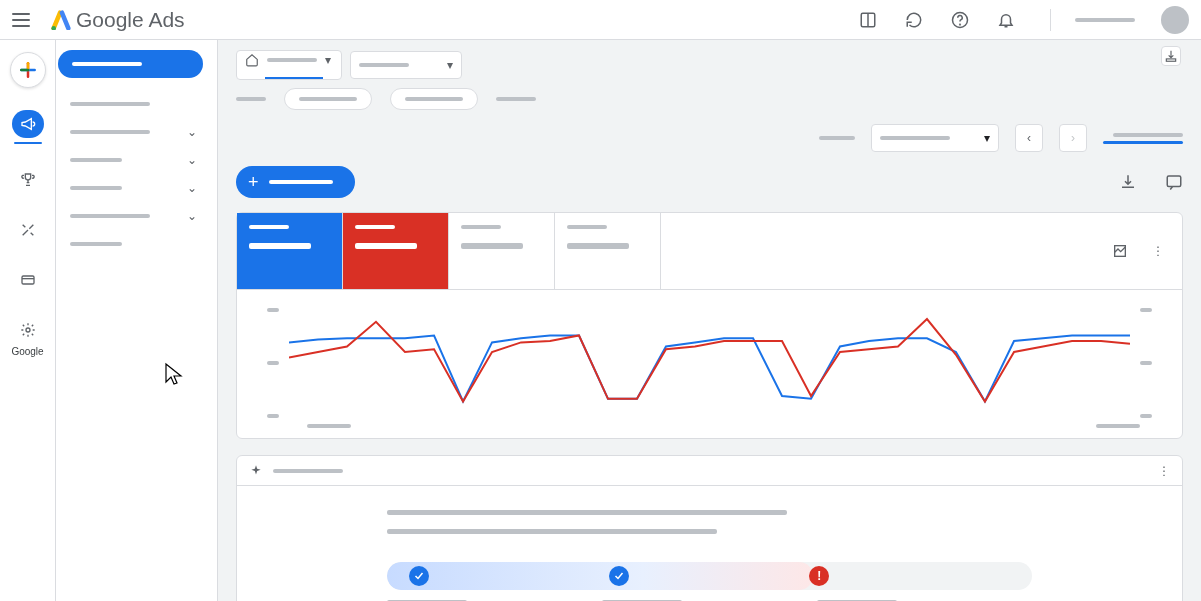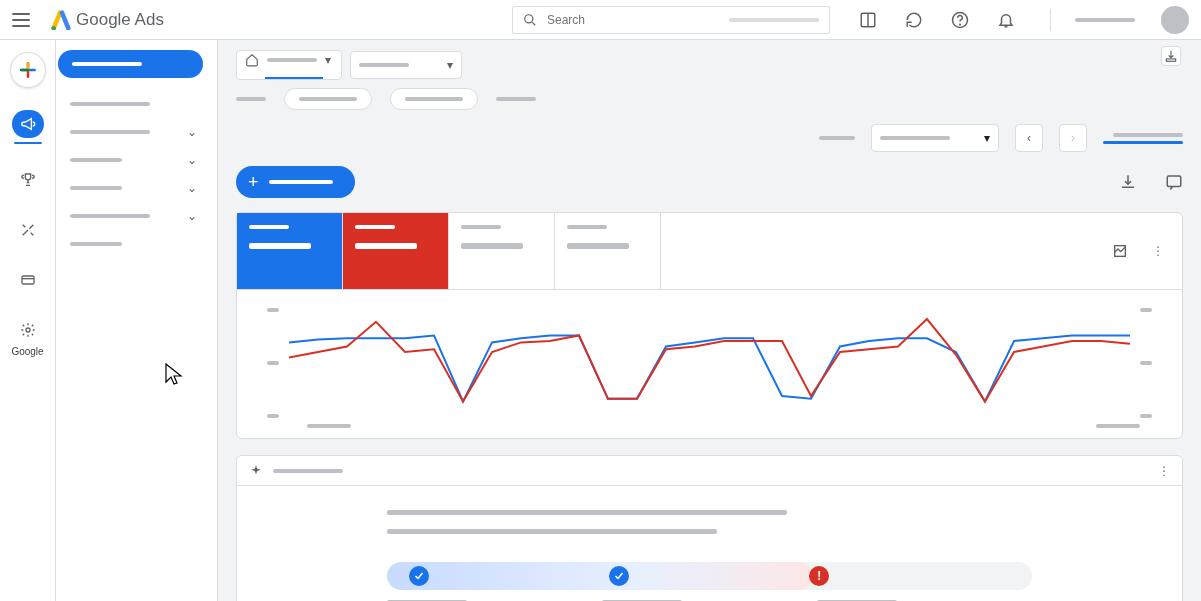--- a/index.html
+++ b/index.html
@@ -19,21 +19,21 @@
 
   
   .hdr { height:40px; display:flex; align-items:center; border-bottom:1px solid var(--border); padding:0 12px; gap:8px; }
   .hamburger { width:18px; height:14px; position:relative; cursor:pointer; }
   .hamburger span { position:absolute; left:0; right:0; height:2px; background:#5f6368; border-radius:1px; }
   .hamburger span:nth-child(1){top:0}
   .hamburger span:nth-child(2){top:6px}
   .hamburger span:nth-child(3){top:12px}
   .logo { display:flex; align-items:center; gap:4px; margin-left:12px; }
   .logo-mark svg { display:block; }
-  .logo-text { font-size:17px; font-weight:400; color:#5f6368;text-align:right; }
+  .logo-text { font-size:21px; font-weight:400; color:#5f6368;text-align:right; }
   .hdr-spacer { flex:1; }
   .hdr-search { width:318px; height:28px; border:1px solid var(--border); border-radius:2px; display:flex; align-items:center; padding:0 10px; gap:8px; margin-right:20px; }
   .hdr-search input { border:none; outline:none; flex:1; font-size:12px; background:transparent; }
   .hdr-icons { display:flex; align-items:center; gap:26px; margin-right:10px; }
   .hdr-icon { width:20px; height:20px; display:flex; align-items:center; justify-content:center; color:#5f6368; cursor:pointer; }
   .hdr-sep { width:1px; height:22px; background:var(--border); margin:0 16px; }
   .hdr-acct { height:4px; width:60px; background:var(--placeholder); border-radius:2px; }
   .hdr-avatar { width:28px; height:28px; border-radius:50%; background:var(--placeholder); margin-left:18px; }
 
   
@@ -158,28 +158,20 @@
     <span class="logo-mark">
       <svg width="22" height="20" viewBox="0 0 24 22">
         <path d="M4 20 L11 3" stroke="#fbbc04" stroke-width="5" stroke-linecap="round"></path>
         <path d="M13 3 L20 20" stroke="#4285f4" stroke-width="5" stroke-linecap="round"></path>
         <circle cx="4" cy="20" r="2.5" fill="#34a853"></circle>
       </svg>
     </span>
     <span class="logo-text">Google Ads</span>
   </div>
   <div class="hdr-spacer"></div>
-  <div class="hdr-search">
-    <svg width="14" height="14" viewBox="0 0 24 24" fill="none" stroke="#5f6368" stroke-width="2">
-        <circle cx="10" cy="10" r="7"></circle>
-        <path d="M21 21l-5-5"></path>
-      </svg>
-    <input placeholder="Search" style="">
-    <div style="height:4px;width:90px;background:#dadce0;border-radius:2px;"></div>
-  </div>
   <div class="hdr-icons">
     <div class="hdr-icon">
       <svg width="18" height="18" viewBox="0 0 24 24" fill="none" stroke="currentColor" stroke-width="2">
           <rect x="3" y="3" width="18" height="18" rx="2"></rect>
           <path d="M12 3v18"></path>
         </svg>
     </div>
     <div class="hdr-icon">
       <svg width="18" height="18" viewBox="0 0 24 24" fill="none" stroke="currentColor" stroke-width="2">
           <path d="M3 12a9 9 0 1 1 3 6.7"></path>

